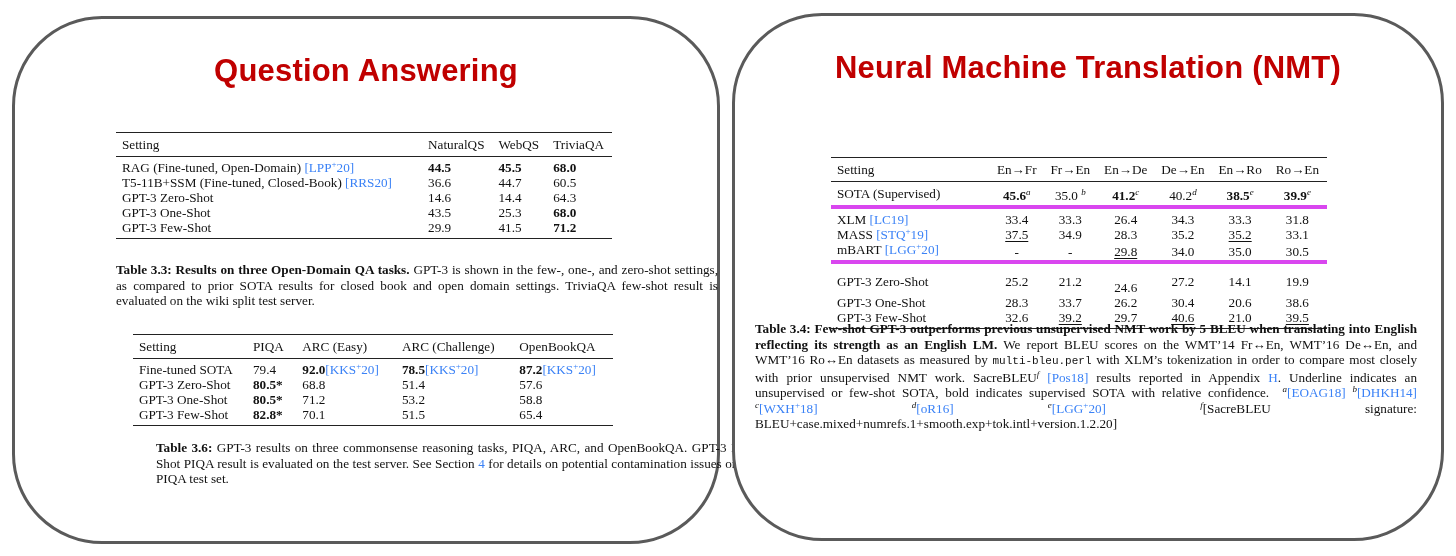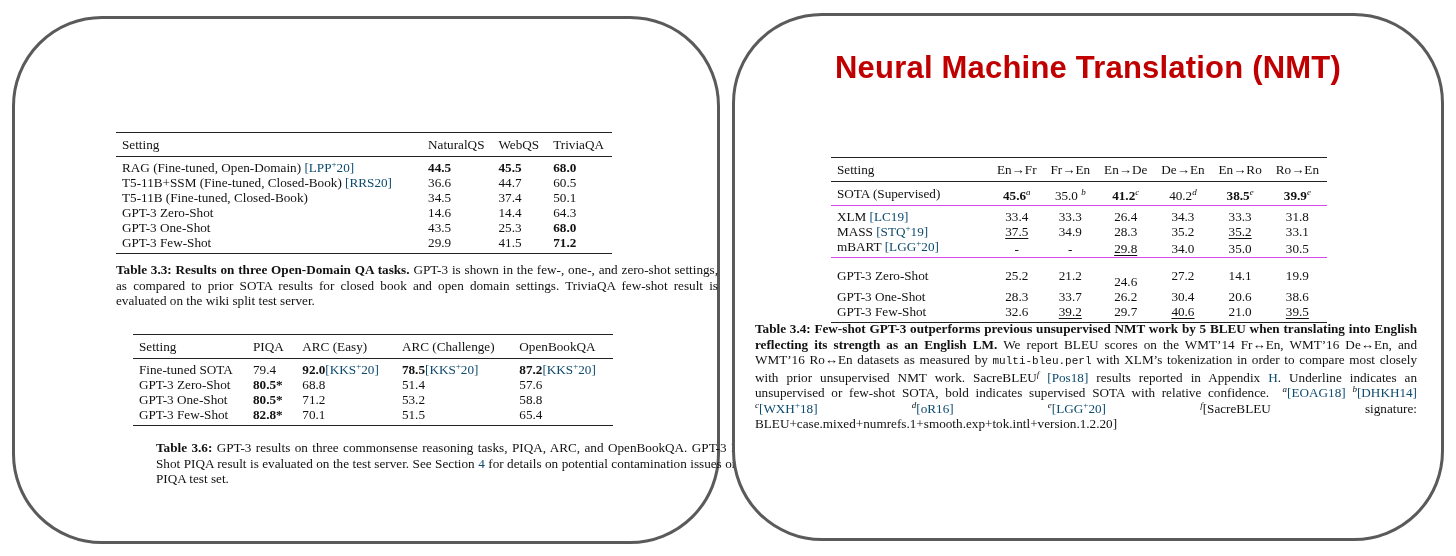--- a/index.html
+++ b/index.html
@@ -20,40 +20,41 @@
   }
   table.paper {
     position: absolute; border-collapse: collapse; font-size: 13.2px; line-height: 15px;
     border-top: 1.3px solid #222; border-bottom: 1.3px solid #222;
   }
   table.paper th { font-weight: normal; text-align: left; padding: 3px 8px 3px 6px; white-space: nowrap; }
   table.paper td { padding: 0 8px 0 6px; white-space: nowrap; }
   table.paper thead tr th { border-bottom: 1px solid #222; padding-top: 4px; padding-bottom: 4px; }
   table.paper tbody tr:first-child td { padding-top: 3px; }
   table.paper tbody tr:last-child td { padding-bottom: 3px; }
-  .cite { color: #0c4a6e; }
+  .cite { color: #3b82f6; }
   .b { font-weight: bold; }
   .u { text-decoration: underline; text-underline-offset: 2px; }
   sup { font-size: 9px; line-height: 0; vertical-align: 5px; }
   .caption { position: absolute; font-size: 13.2px; line-height: 15.5px; text-align: justify; }
   .mono { font-family: "Liberation Mono", "DejaVu Sans Mono", monospace; font-size: 11px; }
   #t33 { left: 101px; top: 113px; width: 496px; }
   #t36 { left: 118px; top: 315px; width: 480px; }
   #t34 { left: 96px; top: 141px; width: 496px; }
   #t34 td.num, #t34 th.num { text-align: center; }
-  #t34 tr.sep td { border-top: 1px solid #d946ef; margin-top: 42px; }
+  #t34 tr.sep td { border-top: 4px solid #d946ef; margin-top: 42px; }
   #cap33 { left: 101px; top: 243px; width: 602px; }
   #cap36 { left: 101px; top: 421px; width: 602px; margin-left: 40px; }
   #cap34 { left: 20px; top: 305px; width: 662px; }
   #cap34 .bold-lead { font-weight: bold; }
 </style>
 </head>
 <body>
 
 <div class="panel" id="panel-left">
+  <div class="panel-title">Question Answering</div>
 
   <table class="paper" id="t33">
     <thead>
         <tr>
       <th style="width:300px">Setting</th>
       <th>NaturalQS</th>
       <th>WebQS</th>
       <th>TriviaQA</th>
     </tr>
       </thead>
@@ -62,26 +63,20 @@
         <td><span>RAG (Fine-tuned, Open-Domain)</span> <span class="cite">[LPP<sup>+</sup>20]</span></td>
         <td class="b">44.5</td>
         <td class="b">45.5</td>
         <td class="b">68.0</td>
       </tr>
       <tr>
         <td><span>T5-11B+SSM (Fine-tuned, Closed-Book)</span> <span class="cite">[RRS20]</span></td>
         <td>36.6</td>
         <td>44.7</td>
         <td>60.5</td>
-      </tr>
-      <tr>
-        <td>T5-11B (Fine-tuned, Closed-Book)</td>
-        <td>34.5</td>
-        <td>37.4</td>
-        <td>50.1</td>
       </tr>
       <tr>
         <td>GPT-3 Zero-Shot</td>
         <td>14.6</td>
         <td>14.4</td>
         <td>64.3</td>
       </tr>
       <tr>
         <td>GPT-3 One-Shot</td>
         <td>43.5</td>

